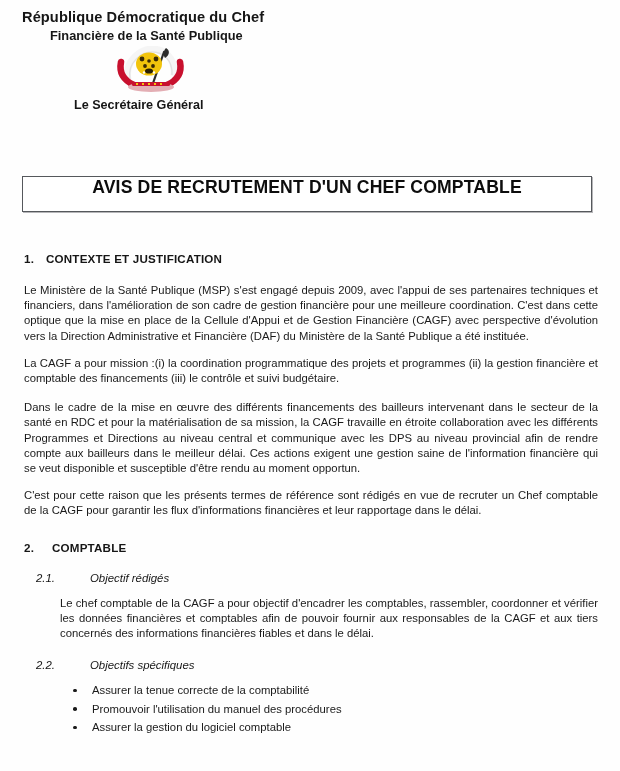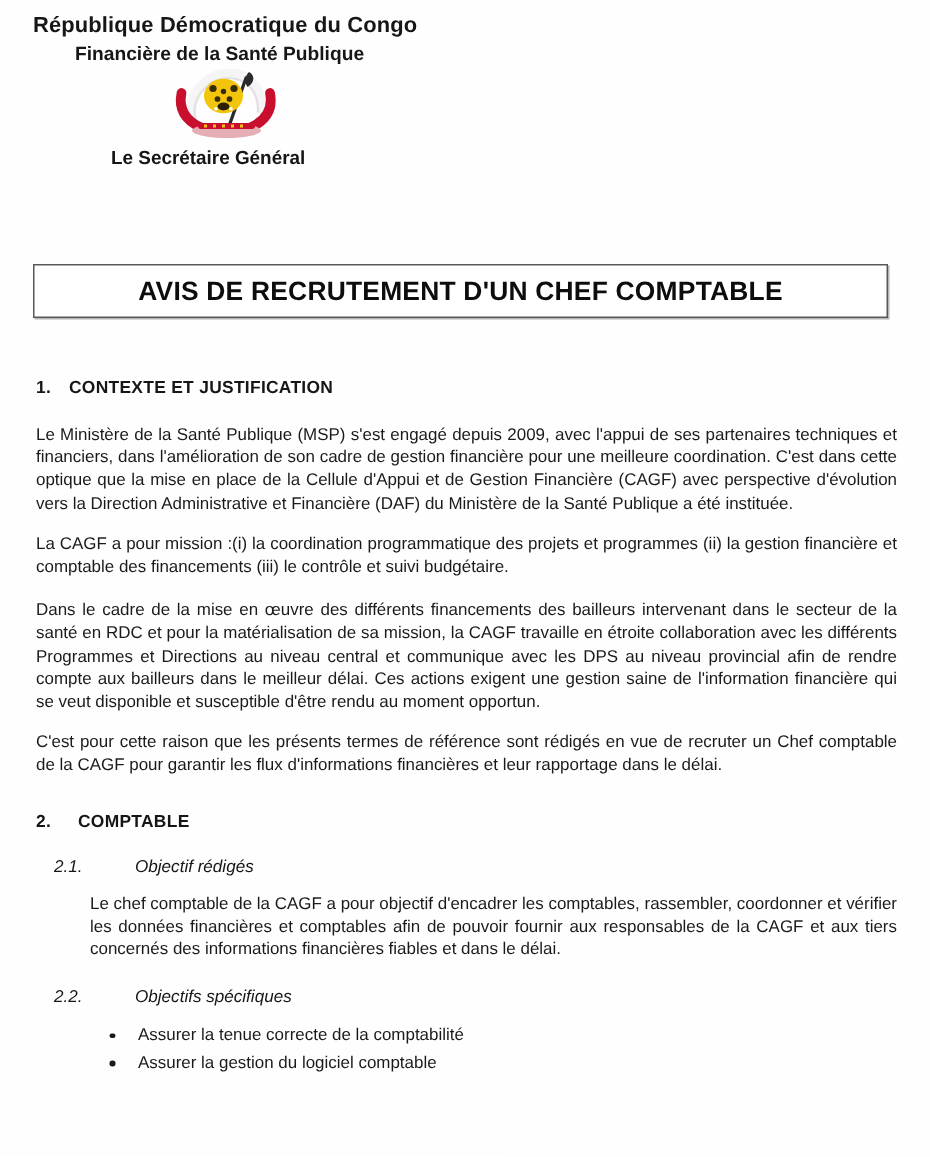--- a/index.html
+++ b/index.html
@@ -69,21 +69,21 @@
   .title-box {
     position: absolute;
     left: 22px;
     top: 176px;
     width: 570px;
     height: 36px;
     border: 1.6px solid #55585c;
     background: #ffffff;
     box-sizing: border-box;
     display: flex;
-    align-items: center;
+    align-items: flex-start;
     justify-content: center;
     box-shadow: 1px 1px 0 rgba(120,120,125,0.55);
   }
   .title-box .title-text {
     font-size: 17.6px;
     font-weight: bold;
     letter-spacing: 0.15px;
     white-space: nowrap;
     color: #0d0d0d;
   }
@@ -173,21 +173,21 @@
   .gap-14 { height: 14px; }
   .gap-18 { height: 18px; }
   .gap-22 { height: 22px; }
 </style>
 </head>
 <body>
 
 <div class="page">
 
   <div class="letterhead">
-    <div class="lh-line1">République Démocratique du Congo</div>
+    <div class="lh-line1">République Démocratique du Chef</div>
     <div class="lh-line2">Financière de la Santé Publique</div>
 
     <div class="emblem-wrap">
       <svg width="86" height="48" viewBox="0 0 86 48" xmlns="http://www.w3.org/2000/svg">
 
         <path d="M20 34 C16 14, 34 3, 44 3 C56 3, 68 12, 66 30" fill="none" stroke="#F4F4F4" stroke-width="7" opacity="0.95"></path>
         <path d="M22 33 C19 16, 34 6, 44 6 C55 6, 65 14, 64 29" fill="none" stroke="#DCDCDC" stroke-width="1.4" opacity="0.8"></path>
 
         <path d="M13 16 C11 26, 15 34, 26 39" fill="none" stroke="#C8102E" stroke-width="6.5" stroke-linecap="round"></path>
 
@@ -261,17 +261,18 @@
 
     <div class="gap-18"></div>
     <div class="sub-head">
       <span class="sub-num">2.2.</span>
       <span>Objectifs spécifiques</span>
     </div>
 
     <div class="gap-10"></div>
     <ul class="bullets">
       <li>Assurer la tenue correcte de la comptabilité</li>
+      <li>Promouvoir l'utilisation du manuel des procédures</li>
       <li>Assurer la gestion du logiciel comptable</li>
     </ul>
 
   </div>
 </div>
 
 </body></html>

